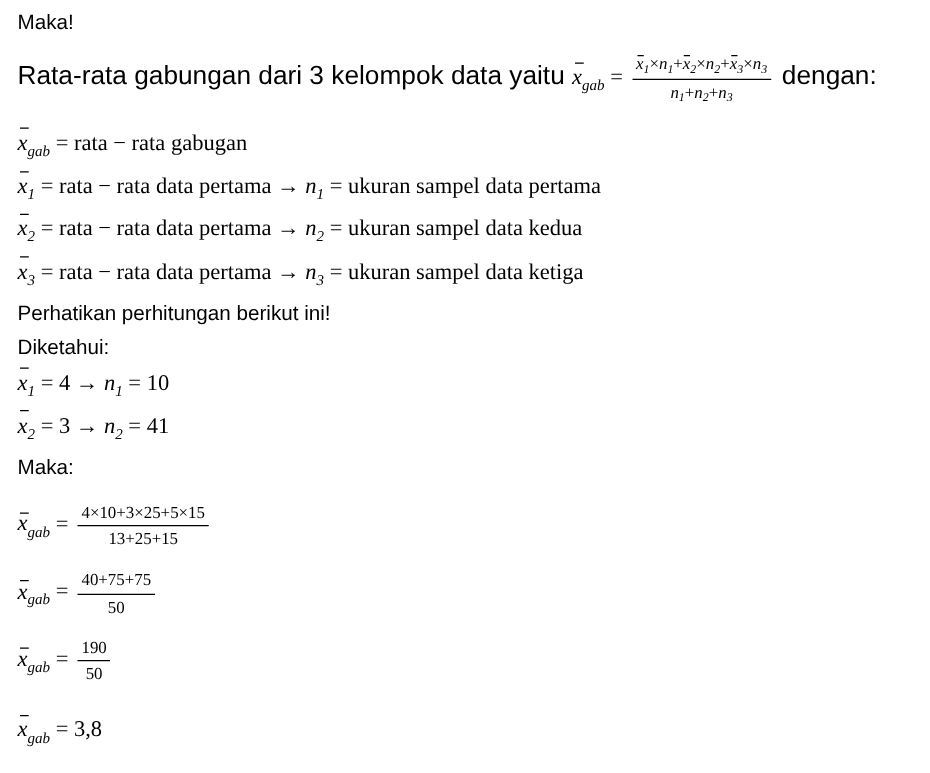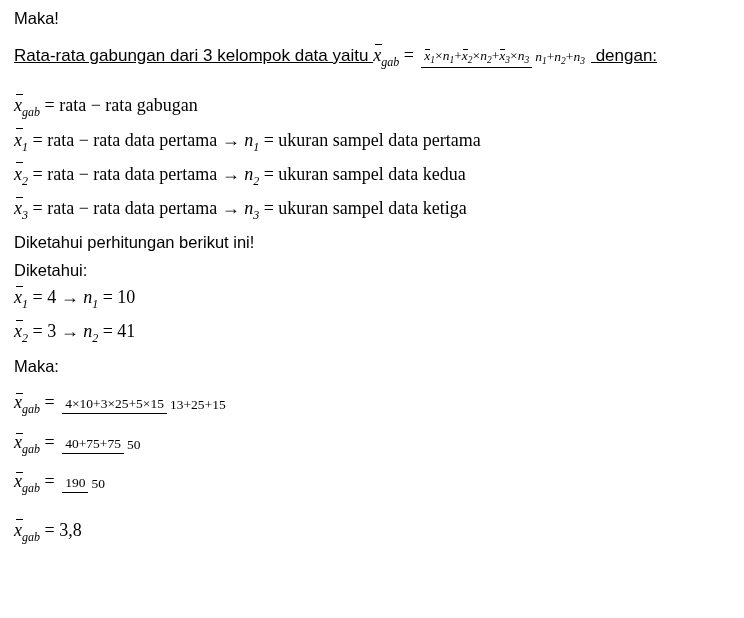--- a/index.html
+++ b/index.html
@@ -43,23 +43,22 @@
   .eq-2 { margin-top: 15px; }
   .eq-3 { margin-top: 14px; }
   .result-line {
     margin-top: 22px;
     line-height: 24px;
     white-space: nowrap;
   }
   
   .seg-sans {
     font-family: "Liberation Sans", sans-serif;
-    font-size: 17px;
+    font-size: 21px;
     white-space: pre;
-    text-decoration: underline;
   }
   .seg-t {
     font-family: "Liberation Serif", "DejaVu Serif", serif;
     font-size: 18px;
     white-space: pre;
   }
   .seg-v {
     font-family: "Liberation Serif", "DejaVu Serif", serif;
     font-style: italic;
     font-size: 18px;
@@ -84,21 +83,21 @@
   .seg-sub {
     font-family: "Liberation Serif", "DejaVu Serif", serif;
     font-style: italic;
     font-size: 12px;
     vertical-align: -5px;
     white-space: pre;
   }
   
   .frac {
     display: inline-flex;
-    flex-direction: row;
+    flex-direction: column;
     text-align: center;
     vertical-align: middle;
     margin: 0 3px;
     line-height: 1.15;
   }
   .frac .num {
     border-bottom: 1.4px solid #000;
     padding: 0 3px 1px 3px;
   }
   .frac .den {
@@ -131,21 +130,21 @@
   <div class="mline intro-line"><span class="seg-sans">Rata-rata gabungan dari 3 kelompok data yaitu </span><span class="seg-xb">x</span><span class="seg-sub">gab</span><span class="seg-t"> = </span><span class="frac">
         <span class="num"><span class="seg-xb">x</span><span class="seg-sub">1</span><span class="seg-t">×</span><span class="seg-v">n</span><span class="seg-sub">1</span><span class="seg-t">+</span><span class="seg-xb">x</span><span class="seg-sub">2</span><span class="seg-t">×</span><span class="seg-v">n</span><span class="seg-sub">2</span><span class="seg-t">+</span><span class="seg-xb">x</span><span class="seg-sub">3</span><span class="seg-t">×</span><span class="seg-v">n</span><span class="seg-sub">3</span></span>
         <span class="den"><span class="seg-v">n</span><span class="seg-sub">1</span><span class="seg-t">+</span><span class="seg-v">n</span><span class="seg-sub">2</span><span class="seg-t">+</span><span class="seg-v">n</span><span class="seg-sub">3</span></span>
       </span><span class="seg-sans"> dengan:</span></div>
 
   <div class="defs-block">
     <div class="mline"><span class="seg-xb">x</span><span class="seg-sub">gab</span><span class="seg-t"> = rata − rata gabugan</span></div>
     <div class="mline"><span class="seg-xb">x</span><span class="seg-sub">1</span><span class="seg-t"> = rata − rata data pertama → </span><span class="seg-v">n</span><span class="seg-sub">1</span><span class="seg-t"> = ukuran sampel data pertama</span></div>
     <div class="mline"><span class="seg-xb">x</span><span class="seg-sub">2</span><span class="seg-t"> = rata − rata data pertama → </span><span class="seg-v">n</span><span class="seg-sub">2</span><span class="seg-t"> = ukuran sampel data kedua</span></div>
     <div class="mline"><span class="seg-xb">x</span><span class="seg-sub">3</span><span class="seg-t"> = rata − rata data pertama → </span><span class="seg-v">n</span><span class="seg-sub">3</span><span class="seg-t"> = ukuran sampel data ketiga</span></div>
-    <div class="sline">Diketahui perhitungan berikut ini!</div>
+    <div class="sline">Perhatikan perhitungan berikut ini!</div>
     <div class="sline">Diketahui:</div>
     <div class="mline"><span class="seg-xb">x</span><span class="seg-sub">1</span><span class="seg-t"> = 4 → </span><span class="seg-v">n</span><span class="seg-sub">1</span><span class="seg-t"> = 10</span></div>
     <div class="mline"><span class="seg-xb">x</span><span class="seg-sub">2</span><span class="seg-t"> = 3 → </span><span class="seg-v">n</span><span class="seg-sub">2</span><span class="seg-t"> = 41</span></div>
     <div class="sline">Maka:</div>
   </div>
 
   <div class="eq-line eq-1"><span class="seg-xb">x</span><span class="seg-sub">gab</span><span class="seg-t"> = </span><span class="frac">
         <span class="num"><span class="seg-t">4×10+3×25+5×15</span></span>
         <span class="den"><span class="seg-t">13+25+15</span></span>
       </span></div>

